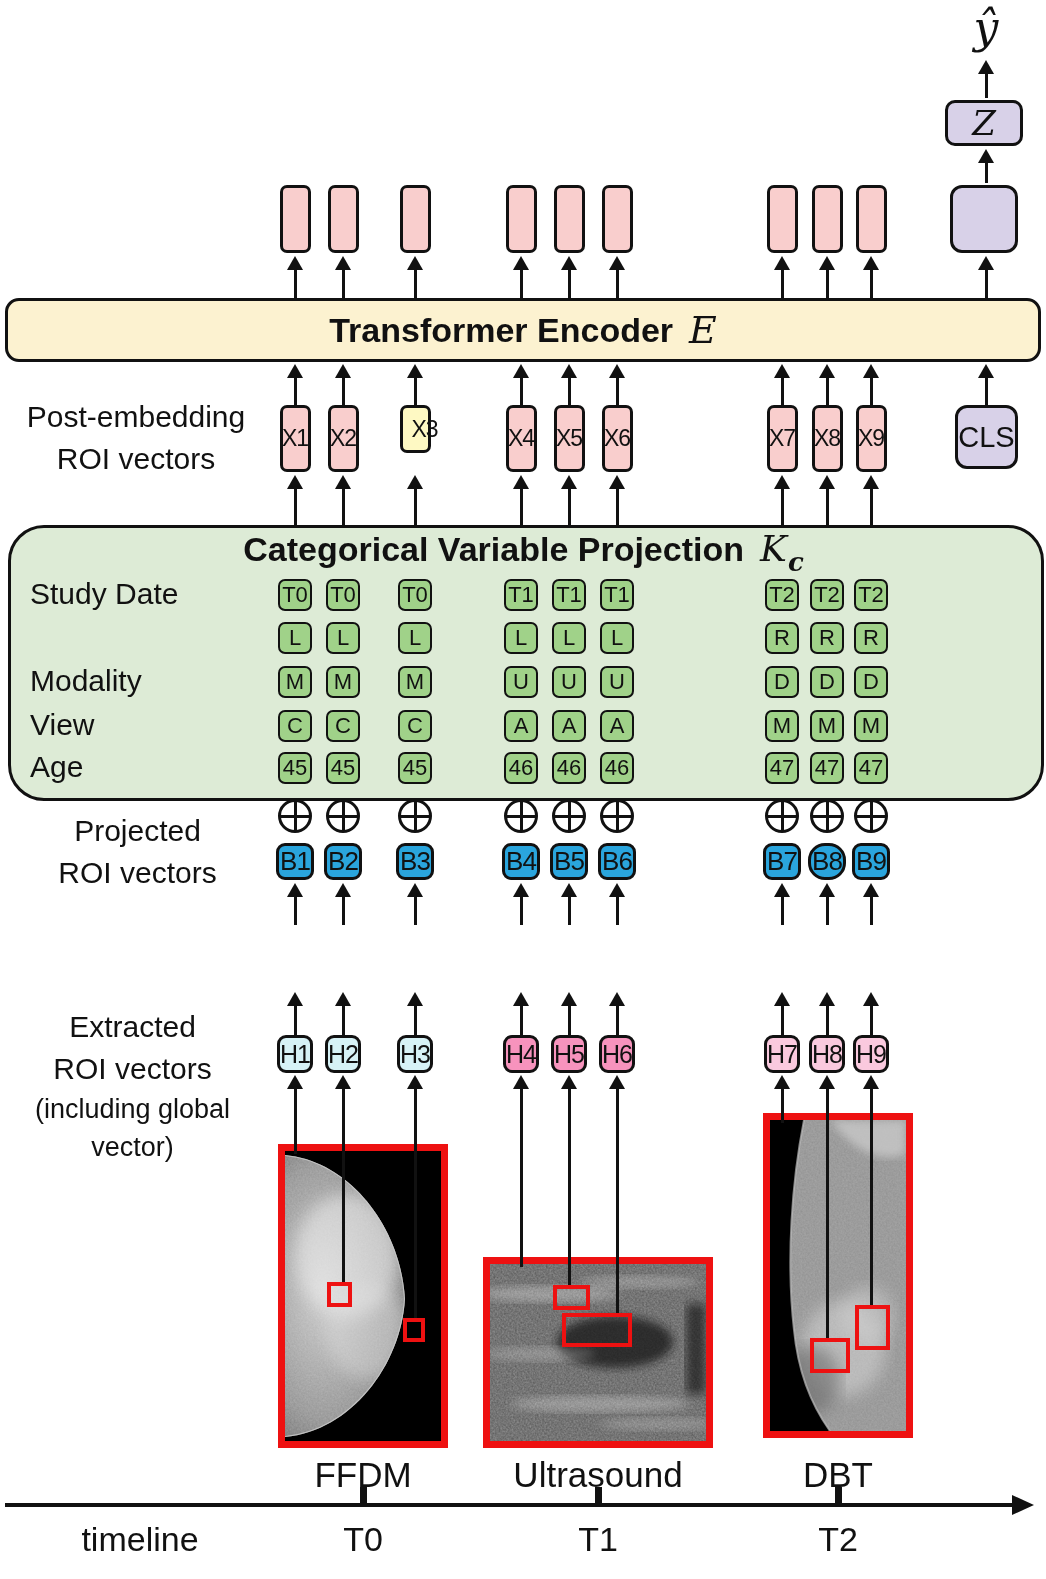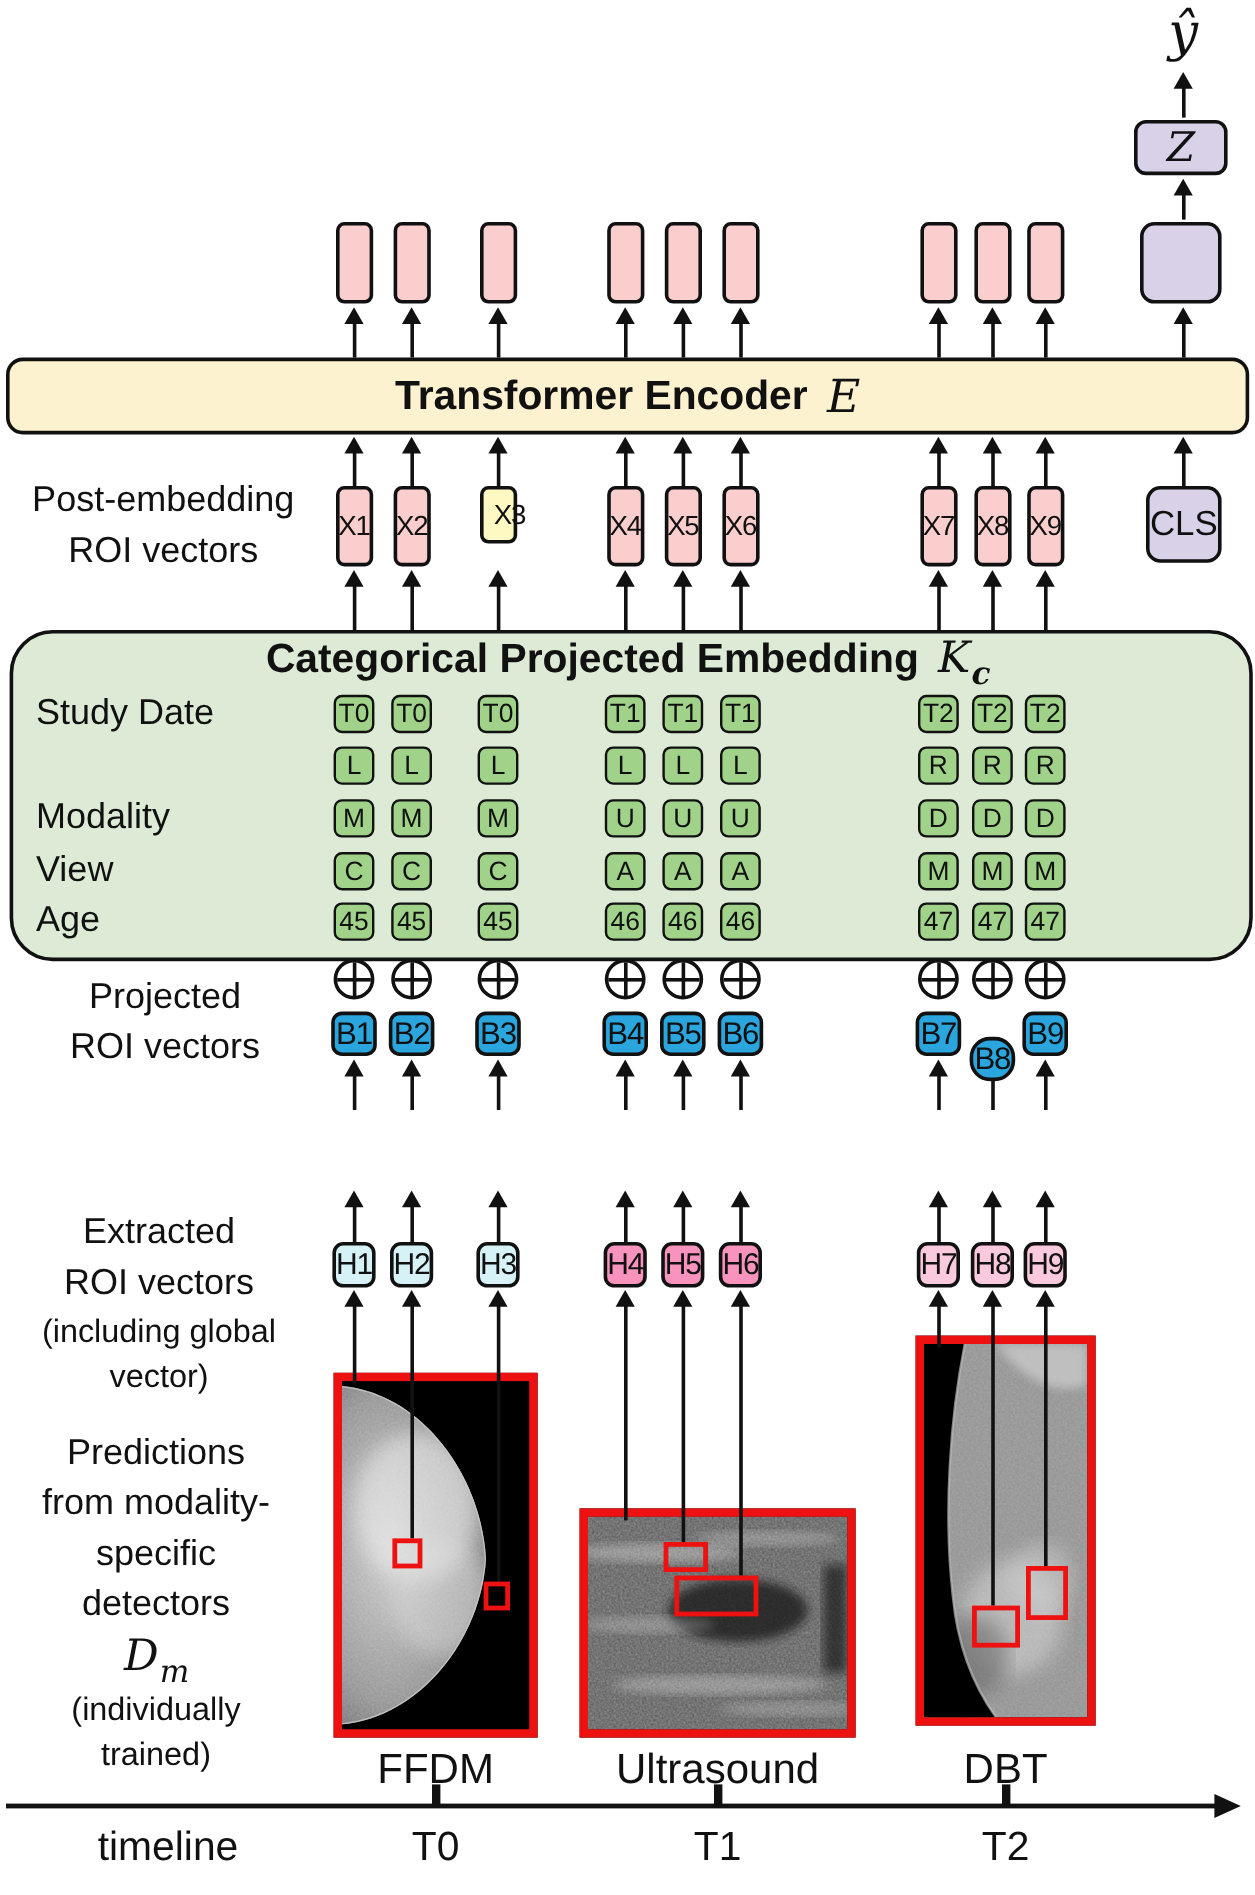--- a/index.html
+++ b/index.html
@@ -74,45 +74,36 @@
     <div>Post-embedding</div>
     <div>ROI vectors</div>
   </div>
 
   <div class="tok tok-cls abs" style="left: 955px; top: 405px; width: 63px; height: 64px; background: rgb(216, 209, 232);">
     <span>CLS</span>
   </div>
 
   <div id="green-box" style="background: rgb(221, 235, 214);"></div>
   <div id="green-title">
-    <span class="band-title">Categorical Projected Embedding</span><span class="msym">K</span><span class="msub">c</span>
+    <span class="band-title">Categorical Variable Projection</span><span class="msym">K</span><span class="msub">c</span>
   </div>
 
   <div class="side-label" style="left:5px;top:810px;width:265px;">
     <div>Projected</div>
     <div>ROI vectors</div>
   </div>
 
 
   <div class="side-label" style="left:0px;top:1006px;width:265px;">
     <div>Extracted</div>
     <div>ROI vectors</div>
     <div class="small-note">(including global</div>
     <div class="small-note">vector)</div>
   </div>
 
-  <div class="side-label" style="left:0px;top:1190px;width:260px;">
-    <div>Predictions</div>
-    <div>from modality-</div>
-    <div>specific</div>
-    <div>detectors</div>
-    <div style="margin-top:2px;"><span class="msym" style="margin-left:0;font-size:36px;">D</span><span class="msub">m</span></div>
-    <div class="small-note">(individually</div>
-    <div class="small-note">trained)</div>
-  </div>
 
   <div class="imgframe" id="img-ffdm" style="left:278px;top:1144px;width:170px;height:304px;border:7px solid #ee1111;">
     <svg width="156" height="290" viewBox="0 0 156 290" preserveAspectRatio="none">
       <defs>
         <radialGradient id="fg1" cx="25%" cy="48%" r="80%">
           <stop offset="0%" stop-color="#c8c8c8"></stop>
             <stop offset="55%" stop-color="#8d8d8d"></stop>
             <stop offset="100%" stop-color="#383838"></stop>
         </radialGradient>
         <filter id="spk" x="0" y="0" width="100%" height="100%">
@@ -345,21 +336,21 @@
     <div class="aline" style="left: 825.5px; top: 374px; height: 31px;"></div>
     <div class="tok tok-x" style="left: 811.5px; top: 405px; width: 31px; height: 67px; background: rgb(249, 206, 205);">X8</div>
     <div class="ahead" style="left: 819px; top: 475px;"></div>
     <div class="aline" style="left: 825.5px; top: 485px; height: 40px;"></div>
     <div class="tok cellg" style="left: 810px; top: 579px; width: 34px; height: 32px; background: rgb(160, 210, 137);">T2</div>
     <div class="tok cellg" style="left: 810px; top: 622px; width: 34px; height: 32px; background: rgb(160, 210, 137);">R</div>
     <div class="tok cellg" style="left: 810px; top: 666px; width: 34px; height: 32px; background: rgb(160, 210, 137);">D</div>
     <div class="tok cellg" style="left: 810px; top: 710px; width: 34px; height: 32px; background: rgb(160, 210, 137);">M</div>
     <div class="tok cellg" style="left: 810px; top: 752px; width: 34px; height: 32px; background: rgb(160, 210, 137);">47</div>
     <div class="oplus" style="left: 810px; top: 799px;"></div>
-    <div class="tok tok-b" style="left: 808px; top: 864px; width: 38px; height: 37px; background: rgb(42, 165, 221); border-radius: 17px;">B8</div>
+    <div class="tok tok-b" style="left: 808px; top: 843px; width: 38px; height: 37px; background: rgb(42, 165, 221); border-radius: 17px;">B8</div>
     <div class="ahead" style="left: 819px; top: 883px;"></div>
     <div class="aline" style="left: 825.5px; top: 893px; height: 32px;"></div>
     <div class="ahead" style="left: 819px; top: 992px;"></div>
     <div class="aline" style="left: 825.5px; top: 1002px; height: 33px;"></div>
     <div class="tok tok-h" style="left: 809px; top: 1035px; width: 36px; height: 38px; background: rgb(250, 201, 222);">H8</div>
     <div class="ahead" style="left: 819px; top: 1075px;"></div>
     <div class="aline" style="left: 825.5px; top: 1085px; height: 253px;"></div>
     <div class="tok tok-top" style="left: 855.5px; top: 185px; width: 31px; height: 68px; background: rgb(249, 206, 205);"></div>
     <div class="ahead" style="left: 863px; top: 256px;"></div>
     <div class="aline" style="left: 869.5px; top: 266px; height: 32px;"></div>

